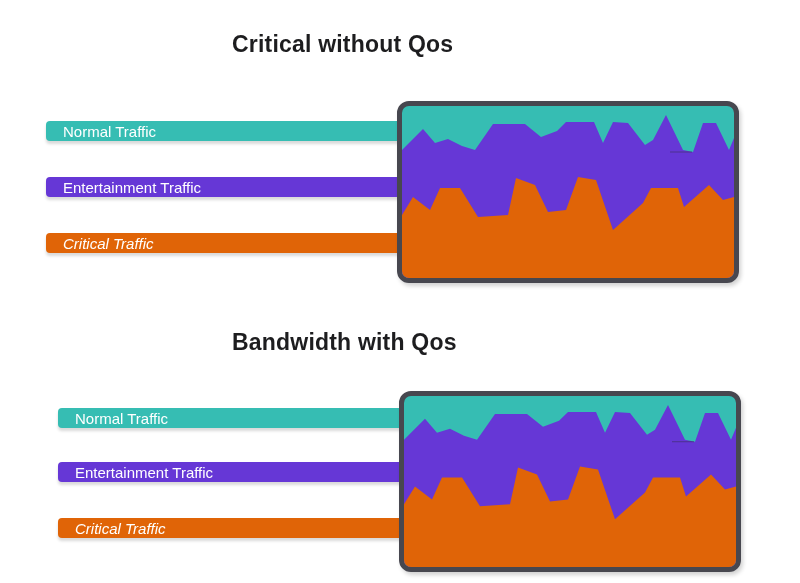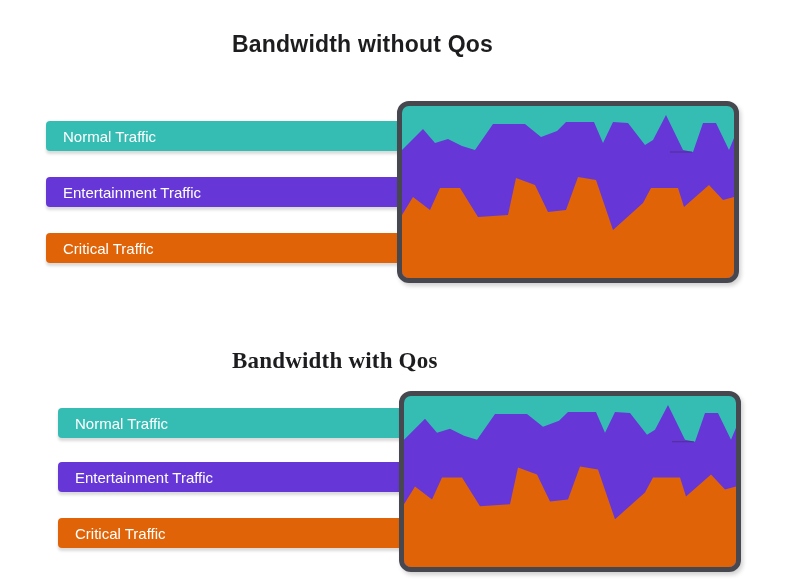--- a/index.html
+++ b/index.html
@@ -6,31 +6,31 @@
   body{
     width:800px;height:583px;position:relative;overflow:hidden;
     background:var(--c-background,#fff);
     font-family:"Liberation Sans",sans-serif;
   }
   .diagram-title{
     position:absolute;font-size:23px;font-weight:700;
     color:var(--c-title_text,#1d1d1f);white-space:nowrap;letter-spacing:0.2px;
   }
   #d1-title{left:232px;top:31px;}
-  #d2-title{left:232px;top:348px;font-family:Liberation Serif, serif;}
+  #d2-title{left:232px;top:329px;}
 
   .bar{
-    position:absolute;height:30px;border-radius:4px;
+    position:absolute;height:20px;border-radius:4px;
     display:flex;align-items:center;padding-left:17px;box-sizing:border-box;
     color:var(--c-bar_text,#fff);font-size:15px;white-space:nowrap;
     box-shadow:0 3px 3px rgba(0,0,0,0.15);
   }
   .bar-teal{background:var(--c-teal);}
   .bar-purple{background:var(--c-purple);text-align:center;}
-  .bar-orange{background:var(--c-orange);}
+  .bar-orange{background:var(--c-orange);font-style:italic;}
 
   #d1-bar-normal{left:46px;top:121px;width:356px;}
   #d1-bar-entertainment{left:46px;top:177px;width:356px;}
   #d1-bar-critical{left:46px;top:233px;width:356px;}
 
   #d2-bar-normal{left:58px;top:408px;width:347px;}
   #d2-bar-entertainment{left:58px;top:462px;width:347px;}
   #d2-bar-critical{left:58px;top:518px;width:347px;}
 
   .chart-frame{
@@ -42,21 +42,21 @@
   #d2-frame{left:399px;top:391px;height:181px;}
 
   svg.area{display:block;width:100%;height:100%;}
   .fill-purple{fill:var(--c-purple);}
   .fill-orange{fill:var(--c-orange);}
   .seam{stroke:rgba(45,45,55,0.45);stroke-width:1;}
 </style>
 </head>
 <body>
 
-<div class="diagram-title" id="d1-title">Bandwidth without Qos</div>
+<div class="diagram-title" id="d1-title">Critical without Qos</div>
 
 <div class="bar bar-teal" id="d1-bar-normal">
   <span>Normal Traffic</span>
 </div>
 <div class="bar bar-purple" id="d1-bar-entertainment">
   <span>Entertainment Traffic</span>
 </div>
 <div class="bar bar-orange" id="d1-bar-critical">
   <span>Critical Traffic</span>
 </div>

